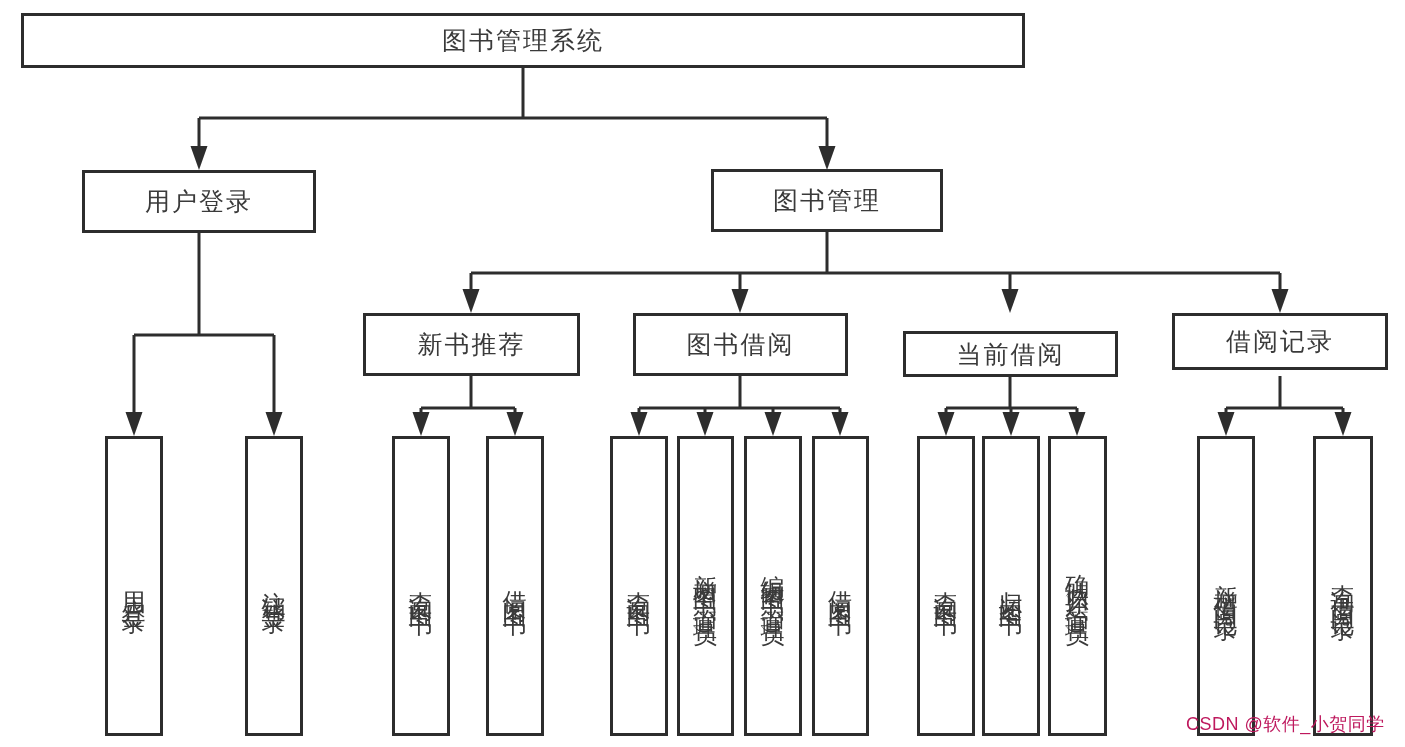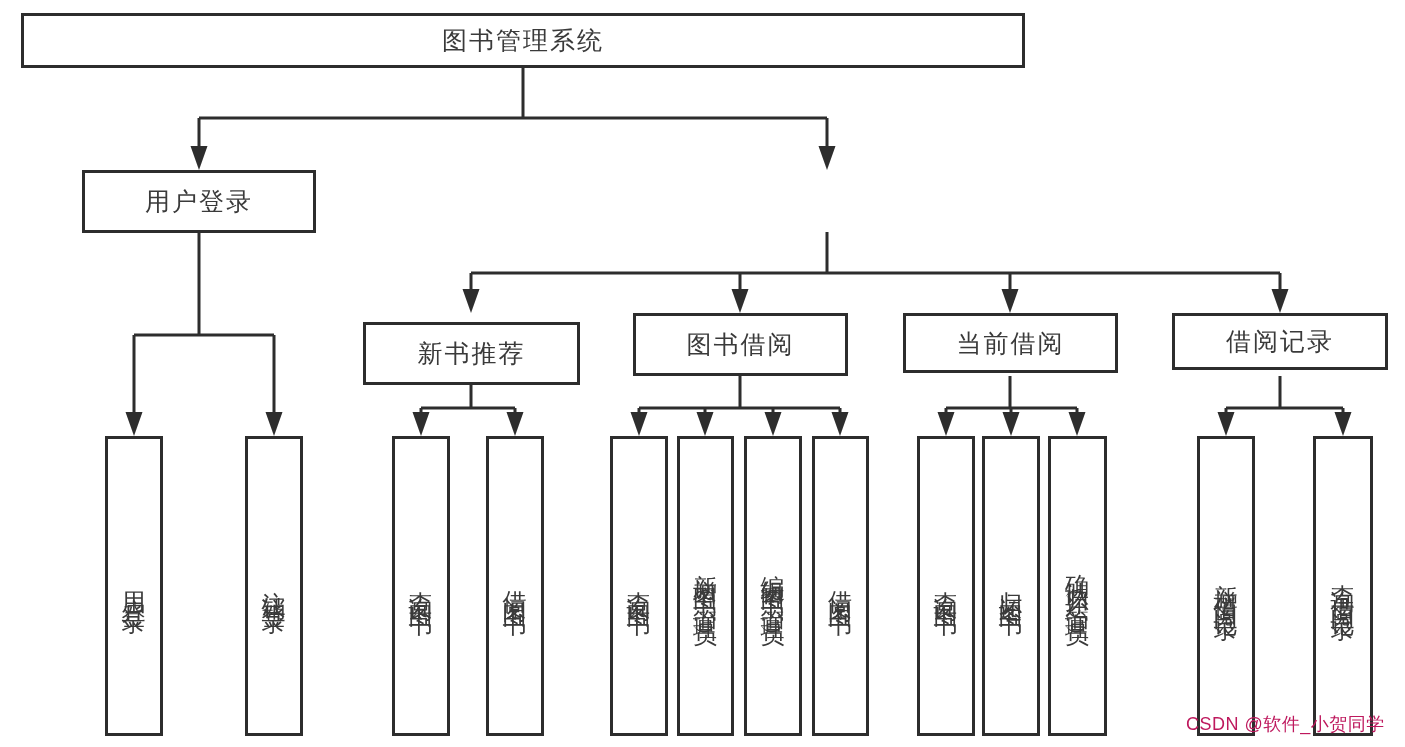--- a/index.html
+++ b/index.html
@@ -62,28 +62,31 @@
     </g>
   </svg>
 
   <div class="node hnode" style="left:21px; top:13px; width:1004px; height:55px;">
     <span>图书管理系统</span>
   </div>
 
   <div class="node hnode" style="left:82px; top:170px; width:234px; height:63px;">
     <span>用户登录</span>
   </div>
+  <div class="node hnode" style="left:711px; top:169px; width:232px; height:63px;">
+    <span>图书管理</span>
+  </div>
 
-  <div class="node hnode" style="left:363px; top:313px; width:217px; height:63px;margin-top:9px;">
+  <div class="node hnode" style="left:363px; top:313px; width:217px; height:63px;">
     <span>新书推荐</span>
   </div>
   <div class="node hnode" style="left:633px; top:313px; width:215px; height:63px;align-items:center;">
     <span>图书借阅</span>
   </div>
-  <div class="node hnode" style="left:903px; top:313px; width:215px; height:60px;">
+  <div class="node hnode" style="left:903px; top:331px; width:215px; height:46px;">
     <span>当前借阅</span>
   </div>
   <div class="node hnode" style="left:1172px; top:313px; width:216px; height:57px;">
     <span>借阅记录</span>
   </div>
 
   <div class="node vnode" style="left:105px; top:436px; width:58px; height:300px;">
     <span class="vtext">用户登录</span>
   </div>
   <div class="node vnode" style="left:245px; top:436px; width:58px; height:300px;">

